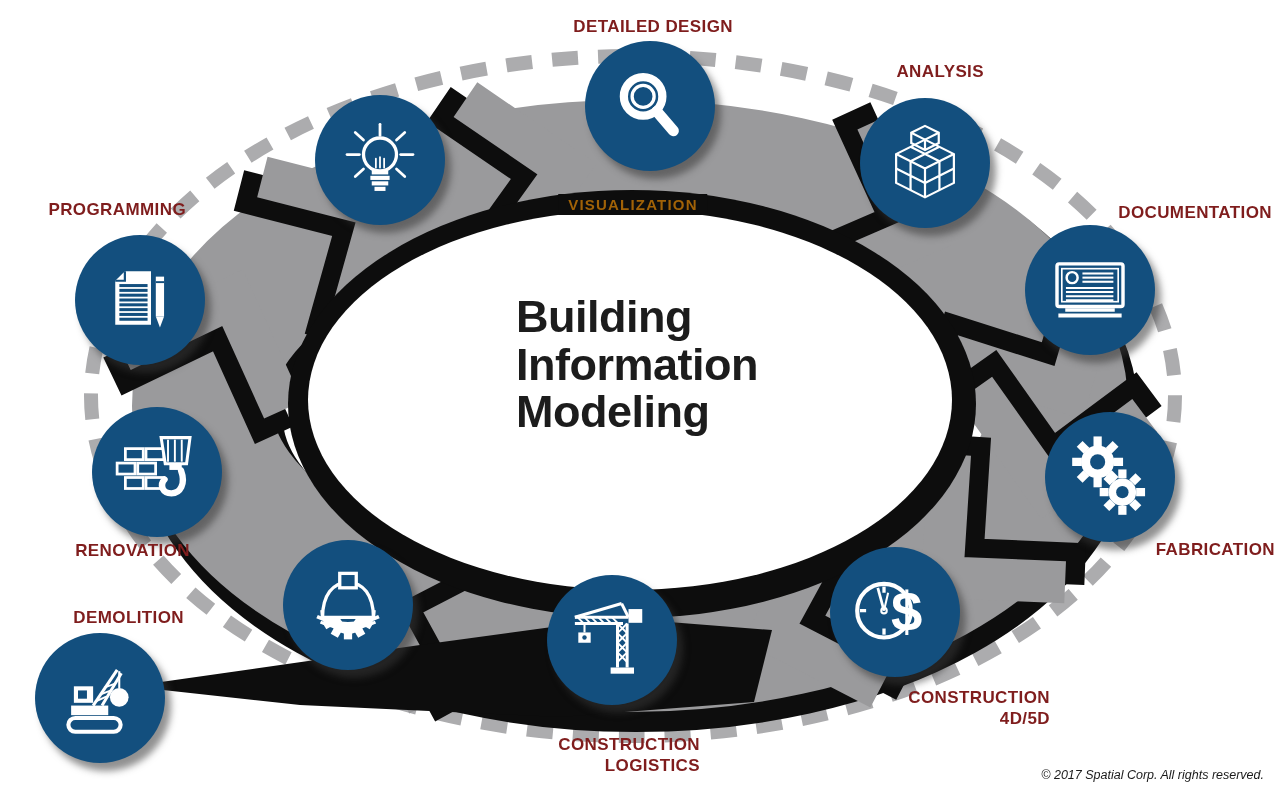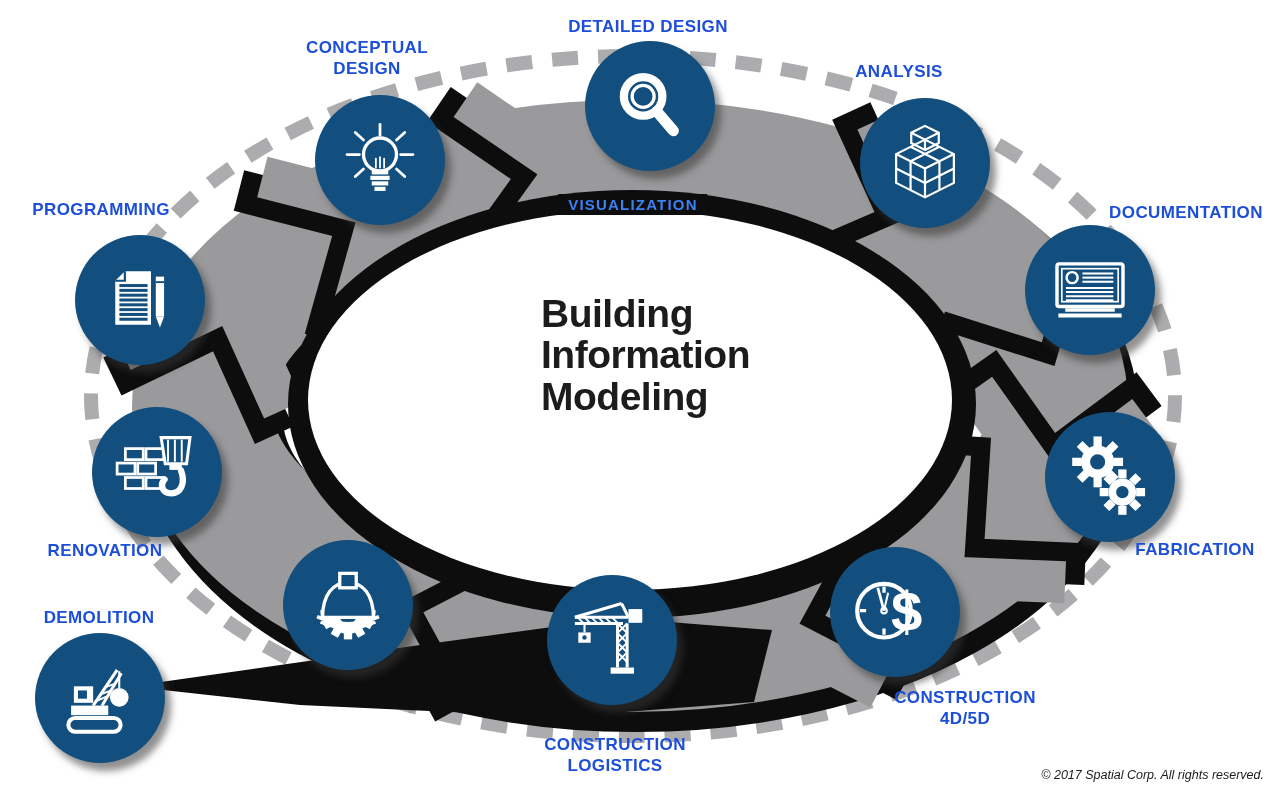--- a/index.html
+++ b/index.html
@@ -4,26 +4,26 @@
 <style>
   html,body{margin:0;padding:0;background:#fff;}
   .stage{position:relative;width:1277px;height:792px;background:#fff;overflow:hidden;
          font-family:"Liberation Sans",sans-serif;}
   .ring-svg{position:absolute;left:0;top:0;width:1277px;height:792px;}
   .node{position:absolute;width:130px;height:130px;}
   .circle{width:130px;height:130px;border-radius:50%;background:#134F7E;
           box-shadow:6px 8px 7px rgba(55,55,55,.55);
           display:flex;align-items:center;justify-content:center;}
   .circle svg{width:88px;height:88px;display:block;}
-  .nlabel{position:absolute;text-align:center;font-weight:700;font-size:17px;
-          letter-spacing:.4px;color:#1d4ed8;line-height:1.22;white-space:pre-line;}
-  .title{position:absolute;left:516px;top:293px;font-size:39px;font-weight:700;
-         color:#1C1C1C;line-height:1.06;letter-spacing:-.5px;white-space:pre-line;margin-left:25px;}
+  .nlabel{position:absolute;text-align:right;font-weight:700;font-size:17px;
+          letter-spacing:.4px;color:#7f1d1d;line-height:1.22;white-space:pre-line;}
+  .title{position:absolute;left:516px;top:293px;font-size:45px;font-weight:700;
+         color:#1C1C1C;line-height:1.06;letter-spacing:-.5px;white-space:pre-line;}
   .vis{position:absolute;left:633px;top:194px;transform:translateX(-50%);
-       background:#0D0D0D;color:#3b82f6;font-weight:700;font-size:15px;
+       background:#0D0D0D;color:#a16207;font-weight:700;font-size:15px;
        letter-spacing:1.2px;padding:2px 10px;white-space:nowrap;}
   .copyright{position:absolute;right:13px;bottom:10px;font-size:12.5px;color:#1A1A1A;font-style:italic;}
 </style>
 </head>
 <body>
 
 <div class="stage">
 
   <svg class="ring-svg" viewBox="0 0 1277 792">
 
@@ -127,22 +127,20 @@
         </g>
         <g fill="#fff" stroke="none">
           <rect x="26" y="39.5" width="12" height="3"></rect>
             <rect x="25" y="43.5" width="14" height="3"></rect>
           <rect x="26" y="47.5" width="12" height="3"></rect>
             <rect x="28" y="51.5" width="8" height="3"></rect>
         </g>
       </svg>
     </div>
   </div>
-  <div class="nlabel" style="left:282px;top:38px;width:170px">CONCEPTUAL
-DESIGN</div>
 
   <div class="node" style="left:585px;top:41px">
     <div class="circle">
       <svg viewBox="0 0 64 64" stroke="#fff" fill="none">
         <circle cx="27" cy="25" r="14" stroke-width="6"></circle>
         <circle cx="27" cy="25" r="8" stroke-width="2.4"></circle>
         <line x1="37" y1="36" x2="49" y2="50" stroke-width="8" stroke-linecap="round"></line>
       </svg>
     </div>
   </div>

